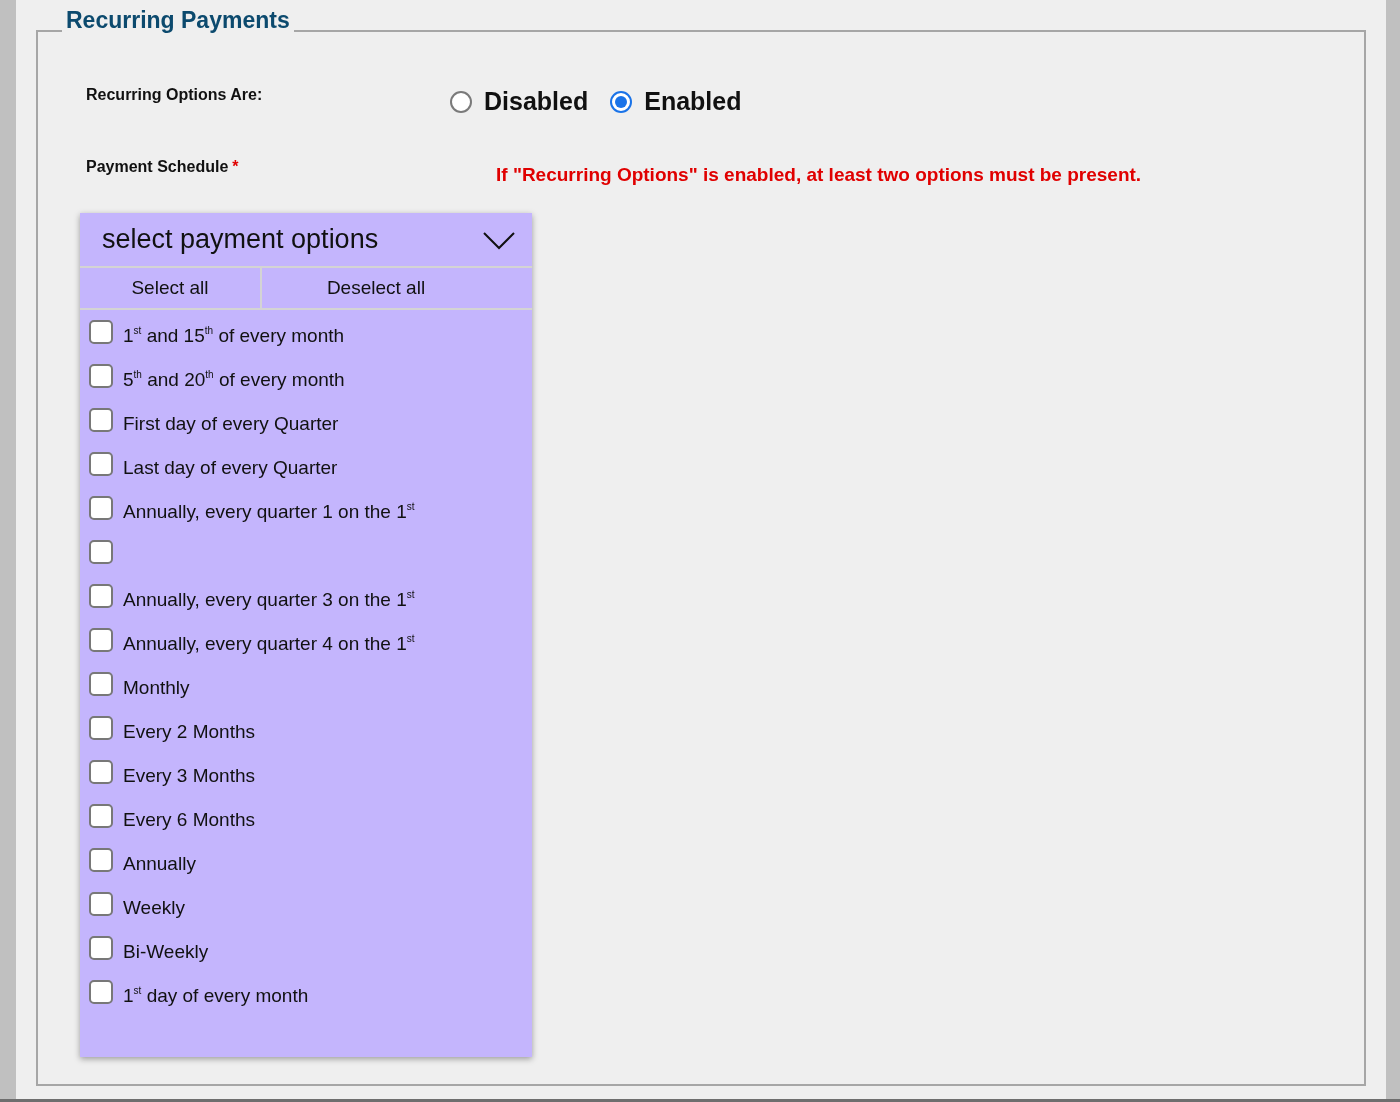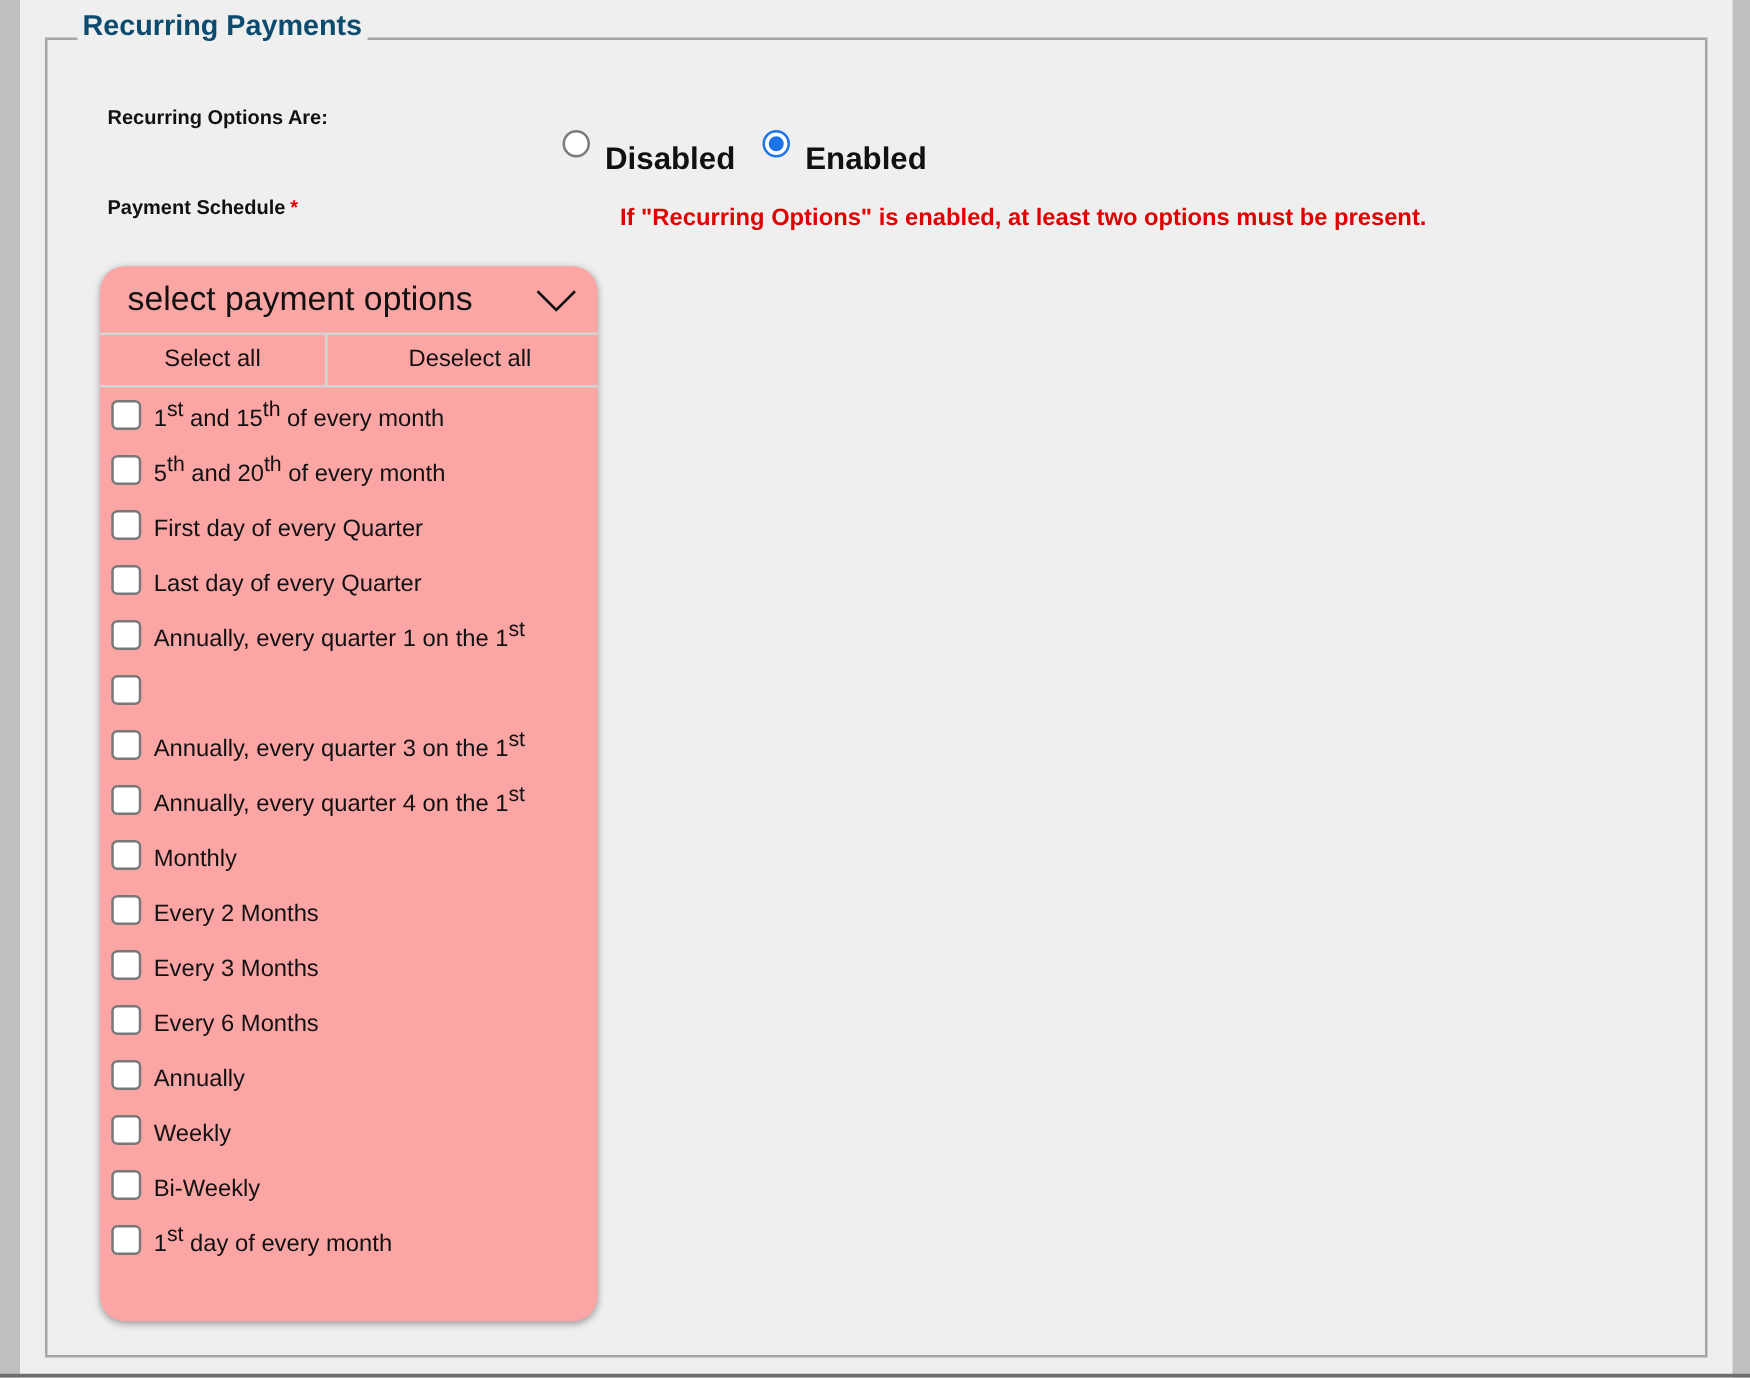--- a/index.html
+++ b/index.html
@@ -31,30 +31,30 @@
     .radio { display: flex; align-items: center; cursor: pointer; margin-right: 22px; }
     .radio-circle {
       width: 22px; height: 22px; border-radius: 50%; box-sizing: border-box;
       border: 2px solid #7a7a7a; background: #fff; position: relative;
     }
     .radio-circle.checked { border: 2px solid #1a73e8; }
     .radio-circle.checked::after {
       content: ""; position: absolute; left: 3px; top: 3px; width: 12px; height: 12px;
       border-radius: 50%; background: #1a73e8;
     }
-    .radio-label { font-weight: bold; font-size: 25px; margin-left: 12px; color: #111; margin-top: 26px; }
+    .radio-label { font-weight: bold; font-size: 25px; margin-left: 12px; color: #111; }
 
     .error-msg {
       position: absolute; left: 496px; top: 164px; color: #e00000;
       font-weight: bold; font-size: 19px;
     }
 
     .dropdown {
-      position: absolute; left: 80px; top: 213px; width: 398px; height: 844px;
-      background: #fca5a5; box-shadow: 0 2px 6px rgba(0,0,0,0.35); border-radius: 20px;
+      position: absolute; left: 80px; top: 213px; width: 452px; height: 844px;
+      background: #c4b5fd; box-shadow: 0 2px 6px rgba(0,0,0,0.35);
     }
     .dd-header {
       height: 53px; border-bottom: 2px solid #d4d4d4; position: relative; cursor: pointer;
       display: flex; align-items: center;
     }
     .dd-placeholder { font-size: 27px; margin-left: 22px; color: #111; }
     .dd-chevron { position: absolute; right: 16px; top: 16px; width: 34px; height: 22px; }
     .dd-actions { display: flex; height: 40px; border-bottom: 2px solid #d4d4d4; }
     .dd-action {
       flex: 0 0 auto; display: flex; align-items: center; justify-content: center;
@@ -62,21 +62,21 @@
     }
     .dd-action.sel { width: 180px; border-right: 2px solid #d4d4d4; }
     .dd-action.desel { width: 228px; }
     .dd-list { padding-top: 4px; }
     .opt { height: 44px; display: flex; align-items: center; padding-left: 9px; cursor: pointer; position: relative; }
     .checkbox {
       width: 24px; height: 24px; border: 2px solid #787878; border-radius: 5px;
       box-sizing: border-box; background: #fff; margin-top: -8px;
     }
     .opt-text { font-size: 19px; margin-left: 10px; color: #111; }
-    .opt-text sup { font-size: 17px; vertical-align: 0; position: relative; top: -8px; }
+    .opt-text sup { font-size: 10px; vertical-align: 0; position: relative; top: -8px; }
   </style>
 </head>
 <body>
 
 <div class="side-left"></div>
 <div class="side-right"></div>
 <div class="bottom-line"></div>
 
 <div class="fieldset"></div>
 <div class="legend">Recurring Payments</div>

